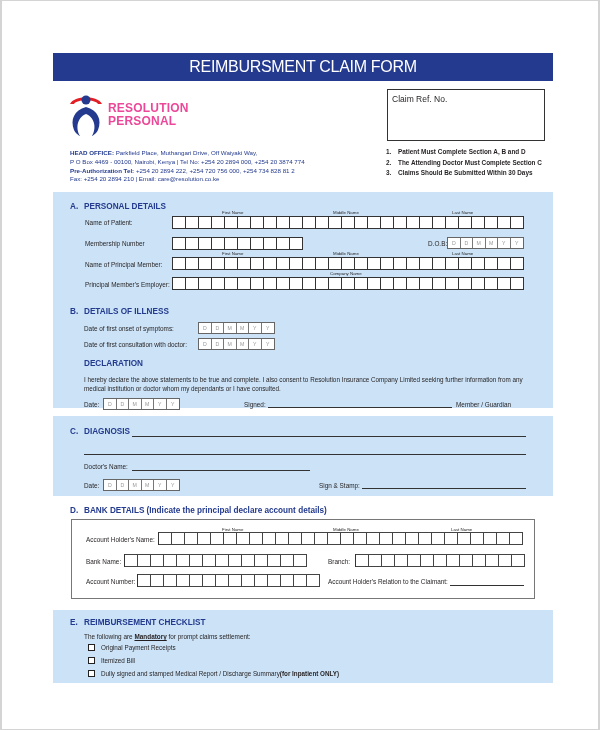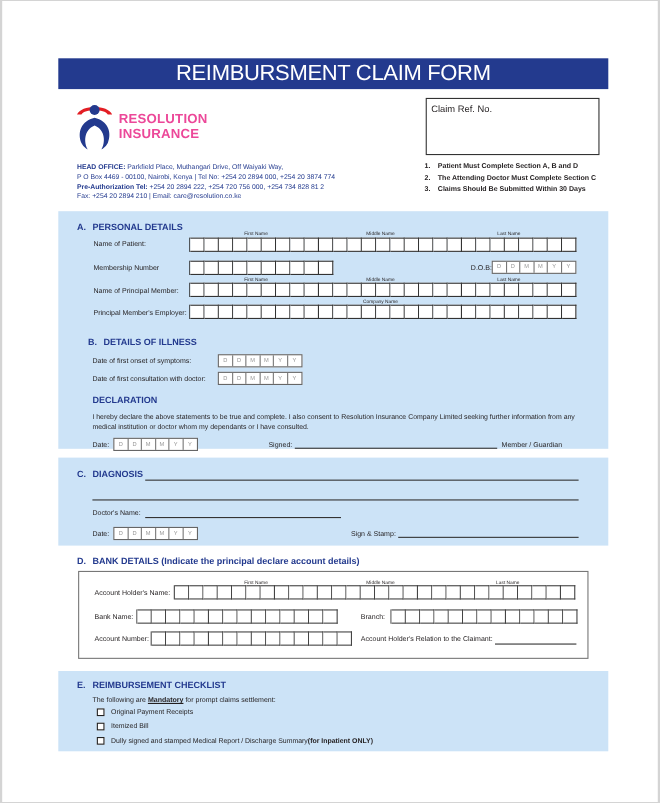--- a/index.html
+++ b/index.html
@@ -1,19 +1,19 @@
 <!DOCTYPE html>
 <html><head>
 <meta charset="utf-8">
 <style>
   * { box-sizing: border-box; margin: 0; padding: 0; }
   html, body { width: 600px; height: 730px; background: #ffffff; overflow: hidden; }
   body { font-family: "Liberation Sans", sans-serif; color: #231f20; position: relative; }
   .frame { position: absolute; left: 0; top: 0; width: 600px; height: 730px; border: 1px solid #d4d4d4; border-left-width: 2px; border-right-width: 2px; }
-  .title-bar { position: absolute; left: 53px; top: 53px; width: 500px; height: 28px; background: #233a8e; color: #fff; text-align: center; font-size: 20px; line-height: 28px; letter-spacing: -0.3px; font-family: "Liberation Sans", sans-serif; }
+  .title-bar { position: absolute; left: 53px; top: 53px; width: 500px; height: 28px; background: #233a8e; color: #fff; text-align: center; font-size: 16px; line-height: 28px; letter-spacing: -0.3px; font-family: "Liberation Sans", sans-serif; }
   .logo { position: absolute; left: 68px; top: 92px; width: 36px; height: 44px; }
   .brand { position: absolute; left: 108px; top: 102px; color: #ec4899; font-weight: bold; font-size: 12px; line-height: 13px; letter-spacing: 0.2px; }
   .contact { position: absolute; left: 70px; top: 149px; font-size: 6.2px; line-height: 8.8px; color: #233a8e; white-space: nowrap; }
   .contact b { font-weight: bold; }
   .claimref { position: absolute; left: 387px; top: 89px; width: 158px; height: 52px; border: 1px solid #333; background: #fff; }
   .claimref span { position: absolute; left: 4px; top: 4px; font-size: 8.5px; }
   .instructions { position: absolute; left: 386px; top: 147px; font-size: 6.4px; line-height: 10.5px; font-weight: bold; color: #231f20; }
   .instructions div span.num { display: inline-block; width: 12px; }
   .panel { position: absolute; left: 53px; width: 500px; background: #cce3f7; }
   .sec-head { position: absolute; color: #233a8e; font-weight: bold; font-size: 8.2px; white-space: nowrap; }
@@ -40,21 +40,21 @@
 
 <div class="title-bar">REIMBURSMENT CLAIM FORM</div>
 
 <svg class="logo" viewBox="0 0 36 44">
   <path d="M2,12 C6,3 30,3 34,12 L30,12 C27,7 9,7 6,12 Z" fill="#e31e24"></path>
   <circle cx="18" cy="8" r="4.5" fill="#233a8e"></circle>
   <path d="M18,15 C6,18 2,28 6,38 C8,42 12,44 12,44 C8,38 8,26 18,22 C28,26 28,38 24,44 C24,44 28,42 30,38 C34,28 30,18 18,15 Z" fill="#233a8e"></path>
 </svg>
 <div class="brand">
   <div>RESOLUTION</div>
-  <div>INSURANCE</div>
+  <div>PERSONAL</div>
 </div>
 
 <div class="contact">
   <div><b>HEAD OFFICE:</b><span> Parkfield Place, Muthangari Drive, Off Waiyaki Way,</span></div>
   <div>P O Box 4469 - 00100, Nairobi, Kenya | Tel No: +254 20 2894 000, +254 20 3874 774</div>
   <div><b>Pre-Authorization Tel:</b><span> +254 20 2894 222, +254 720 756 000, +254 734 828 81 2</span></div>
   <div>Fax: +254 20 2894 210 | Email: care@resolution.co.ke</div>
 </div>
 
 <div class="claimref">
@@ -187,21 +187,21 @@
     <span class="b"></span>
     <span class="b"></span>
     <span class="b"></span>
     <span class="b"></span>
     <span class="b"></span>
     <span class="b"></span>
     <span class="b"></span>
     <span class="b"></span>
   </div>
 
-<div class="sec-head" style="left:80px;top:307px;"><span class="letter">B.</span><span>DETAILS OF ILLNESS</span></div>
+<div class="sec-head" style="left:70px;top:307px;"><span class="letter">B.</span><span>DETAILS OF ILLNESS</span></div>
 <div class="lbl" style="left:84px;top:325px;">Date of first onset of symptoms:</div>
 <div class="datebox" style="left:198px;top:322px;">
     <span class="d">D</span>
     <span class="d">D</span>
     <span class="d">M</span>
     <span class="d">M</span>
     <span class="d">Y</span>
     <span class="d">Y</span>
   </div>
 <div class="lbl" style="left:84px;top:341px;">Date of first consultation with doctor:</div>

